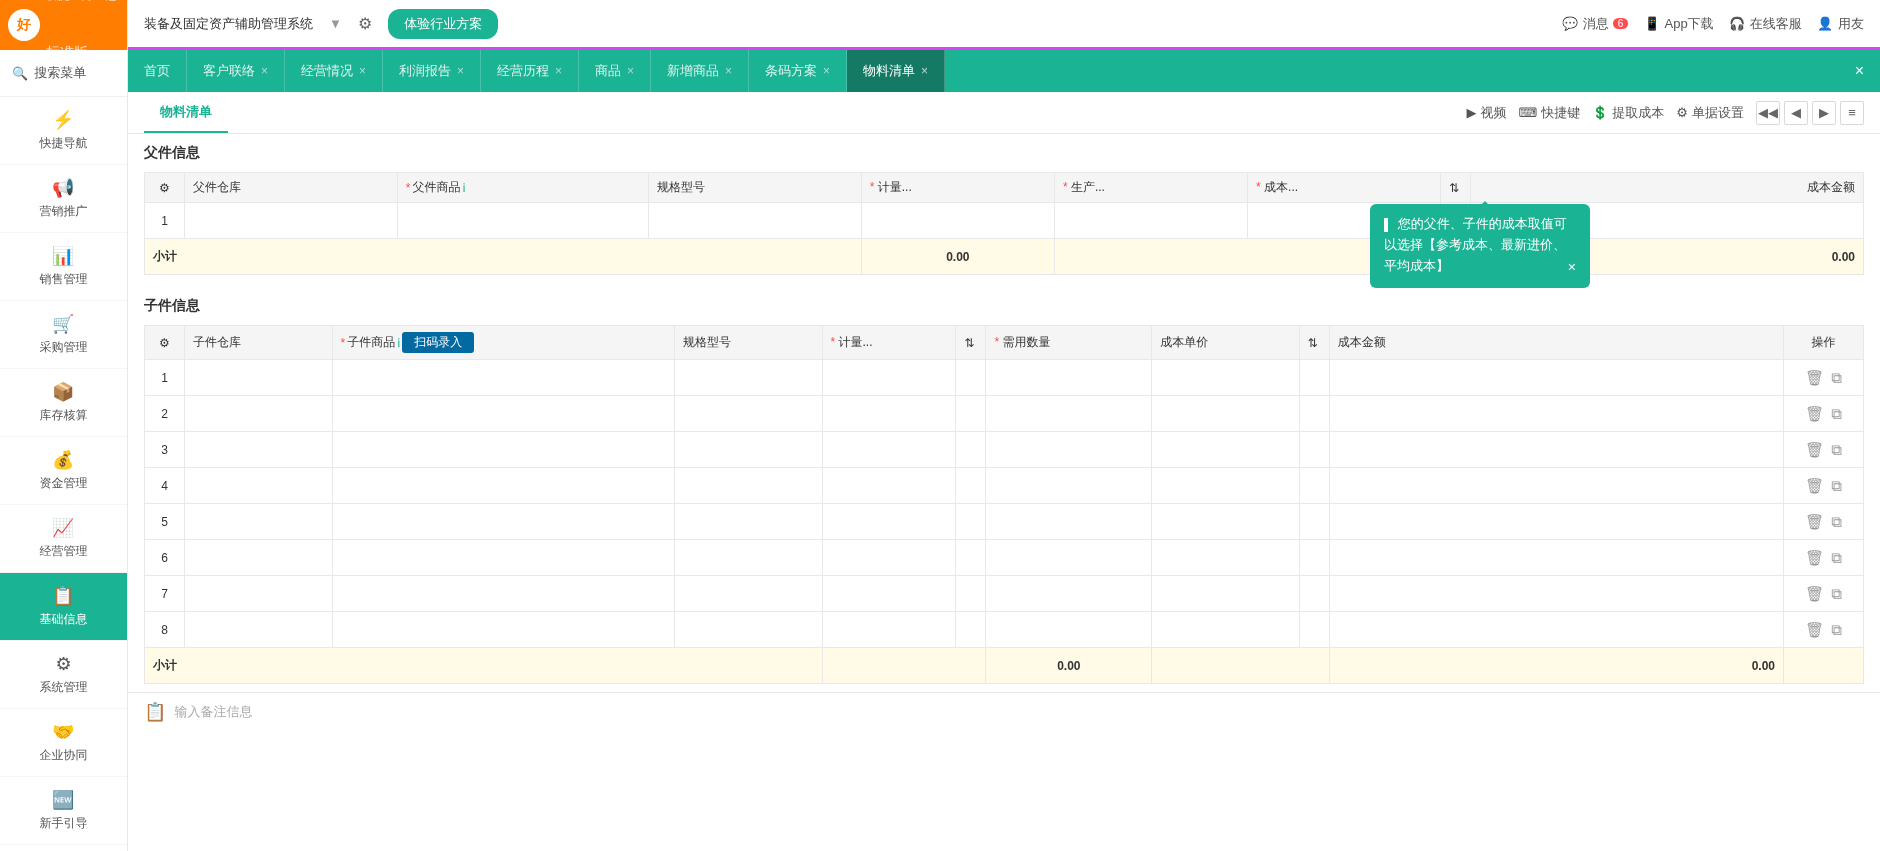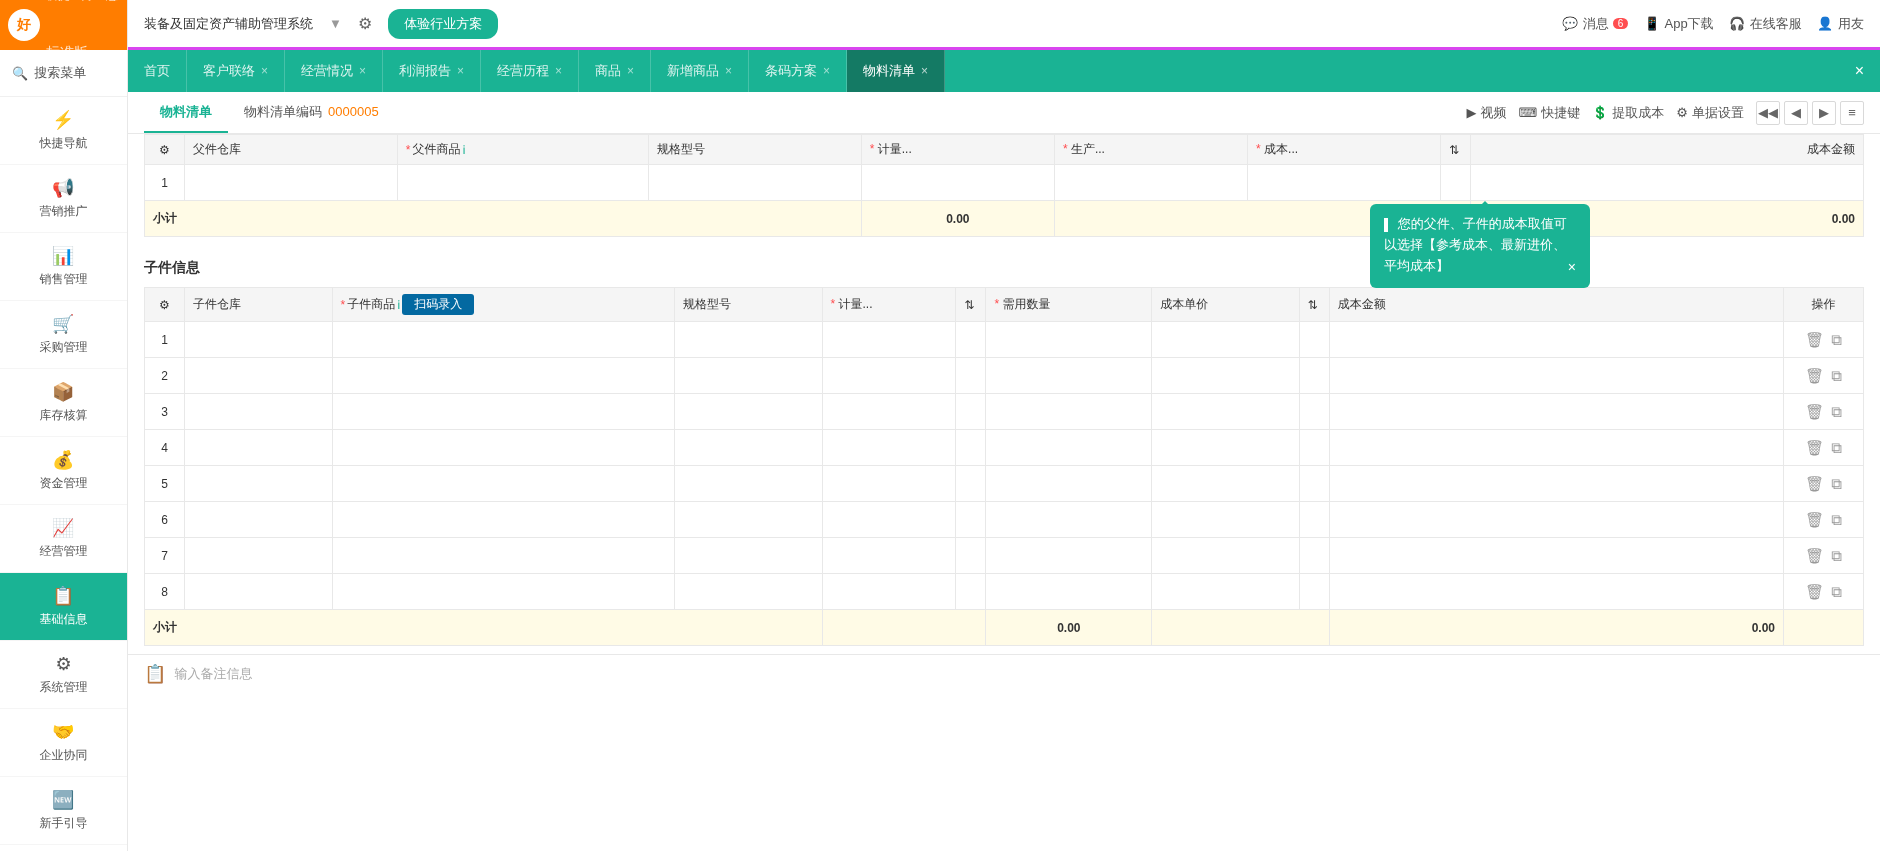--- a/index.html
+++ b/index.html
@@ -420,24 +420,20 @@
       <span style="color:#fff; cursor:pointer; font-size:16px; padding: 0 8px;">×</span>
     </div>
   </div>
 
   <div class="content">
     <div class="content-inner">
 
       <div class="sub-tabbar">
         <div class="sub-tab active">
           <span>物料清单</span>
-        </div>
-        <div class="sub-tab">
-          <span>物料清单编码</span>
-          <span class="sub-tab-num">0000005</span>
         </div>
 
         <div class="sub-tabbar-right">
           <div class="sub-tabbar-right-item">
             <span>▶</span>
             <span>视频</span>
           </div>
           <div class="sub-tabbar-right-item">
             <span>⌨</span>
             <span>快捷键</span>
@@ -452,20 +448,23 @@
           </div>
           <div class="toolbar-icons">
             <div class="toolbar-icon-btn">◀◀</div>
             <div class="toolbar-icon-btn">◀</div>
             <div class="toolbar-icon-btn">▶</div>
             <div class="toolbar-icon-btn">≡</div>
           </div>
         </div>
       </div>
 
+      <div class="section-header">
+        <span>父件信息</span>
+      </div>
 
       <div class="table-wrap" style="position:relative;">
         <table>
           <thead>
             <tr>
               <th class="col-settings">⚙</th>
               <th>父件仓库</th>
               <th>
                 <span class="star-label">
                   <span style="color:#ff4d4f;">*</span>

